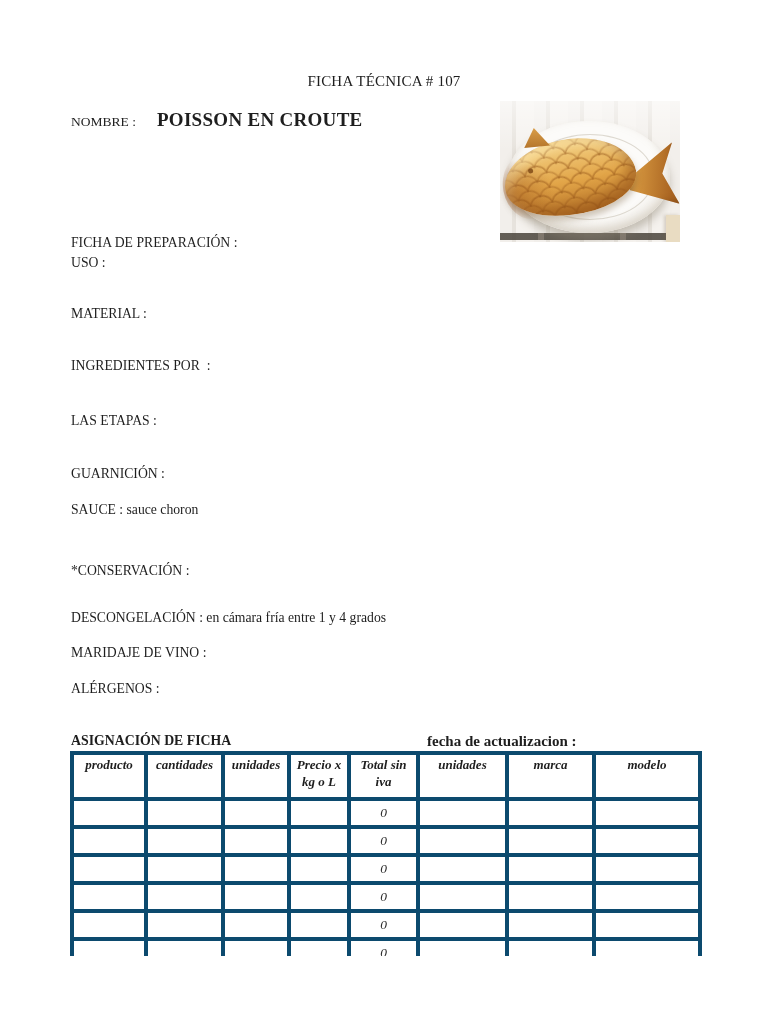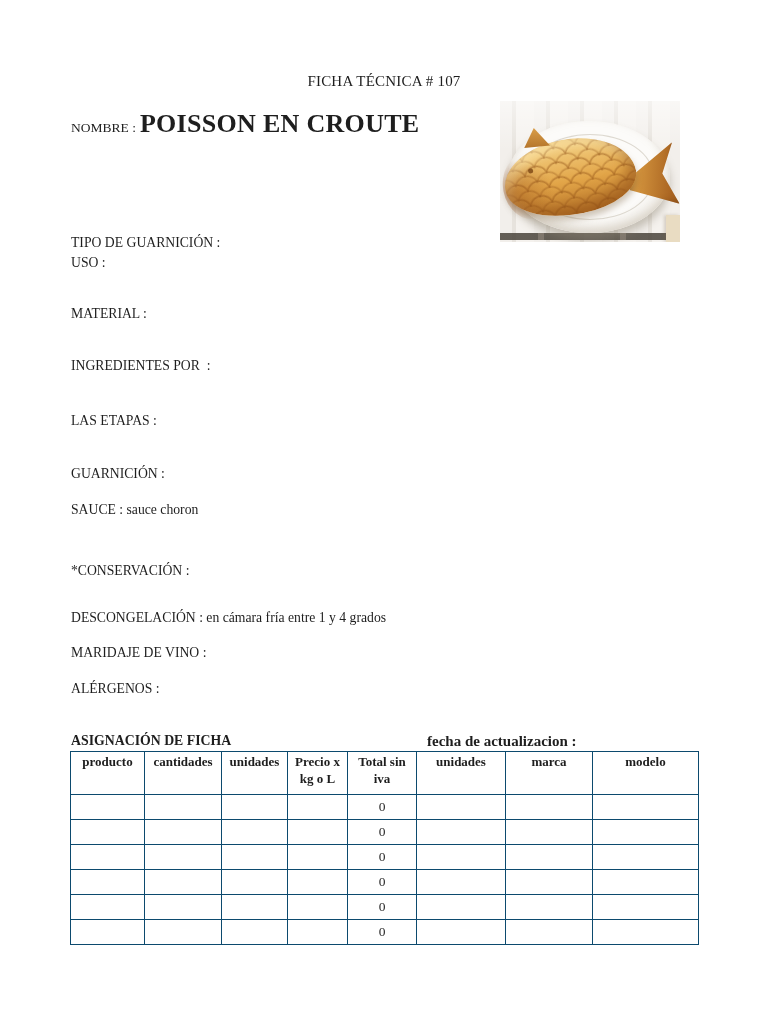--- a/index.html
+++ b/index.html
@@ -4,34 +4,34 @@
 <style>
   html,body{margin:0;padding:0;background:#ffffff;}
   .page{position:relative;width:768px;height:956px;background:#ffffff;overflow:hidden;
         font-family:"Liberation Serif", serif;color:#1e1e1e;}
 
   .title{position:absolute;top:73px;left:0;width:100%;text-align:center;font-size:15px;
          letter-spacing:.2px;}
 
   .nombre{position:absolute;top:109px;left:71px;white-space:nowrap;}
   .nombre .label{font-size:13.5px;vertical-align:baseline;text-align:center;}
-  .nombre .value{font-size:26px;font-weight:bold;margin-left:4px;letter-spacing:.3px;}
+  .nombre .value{font-size:19px;font-weight:bold;margin-left:21px;letter-spacing:.3px;}
 
   .line{position:absolute;left:71px;font-size:13.7px;white-space:pre-wrap;line-height:17px;}
   .l-tipo{top:234px}.l-uso{top:254px}.l-material{top:305px}.l-ingredientes{top:357px}
   .l-etapas{top:412px}.l-guarnicion{top:465px}.l-sauce{top:501px}
   .l-conserv{top:562px}.l-refrig{top:555px}.l-congel{top:573px}
   .l-descong{top:609px}.l-maridaje{top:644px}.l-alerg{top:680px}
 
   .costs-heading{position:absolute;top:733px;left:71px;font-size:13.8px;font-weight:bold;}
   .costs-date{position:absolute;top:733px;left:427px;font-size:15px;font-weight:bold;}
 
   table.costs{position:absolute;top:751px;left:70px;width:628px;border-collapse:collapse;
               table-layout:fixed;}
-  table.costs th,table.costs td{border:1px solid #0c4a6e;}
+  table.costs th,table.costs td{border:4px solid #0c4a6e;font-style:italic;}
   table.costs th{font-size:13px;font-weight:bold;text-align:center;vertical-align:top;
                  padding:2px 4px;line-height:1.3;overflow-wrap:anywhere;height:38px;}
   table.costs td{height:24px;font-size:13.5px;text-align:center;vertical-align:middle;
                  padding:0 3px;color:#2a2a2a;}
 
   
   .photo{position:absolute;left:500px;top:101px;width:180px;height:141px;overflow:hidden;
          background:
            linear-gradient(180deg, rgba(255,255,255,.55), rgba(240,237,232,0) 35%),
            repeating-linear-gradient(90deg,#f2efeb 0 12px,#e7e3dd 12px 16px,#f5f2ee 16px 34px);}
@@ -86,21 +86,21 @@
     <div class="rack"></div>
     <div class="cloth"></div>
     <div class="plate">
       <div class="plate-rim"></div>
     </div>
     <div class="fish-tail"></div>
     <div class="fish-body"></div>
     <div class="fish-fin"></div>
   </div>
 
-  <div class="line l-tipo">TIPO DE GUARNICIÓN :</div>
+  <div class="line l-tipo">FICHA DE PREPARACIÓN :</div>
   <div class="line l-uso">USO :</div>
   <div class="line l-material">MATERIAL :</div>
   <div class="line l-ingredientes">INGREDIENTES POR  :</div>
   <div class="line l-etapas">LAS ETAPAS :</div>
   <div class="line l-guarnicion">GUARNICIÓN :</div>
   <div class="line l-sauce">SAUCE : sauce choron</div>
   <div class="line l-conserv">*CONSERVACIÓN :</div>
   <div class="line l-descong">DESCONGELACIÓN : en cámara fría entre 1 y 4 grados</div>
   <div class="line l-maridaje">MARIDAJE DE VINO :</div>
   <div class="line l-alerg">ALÉRGENOS :</div>

